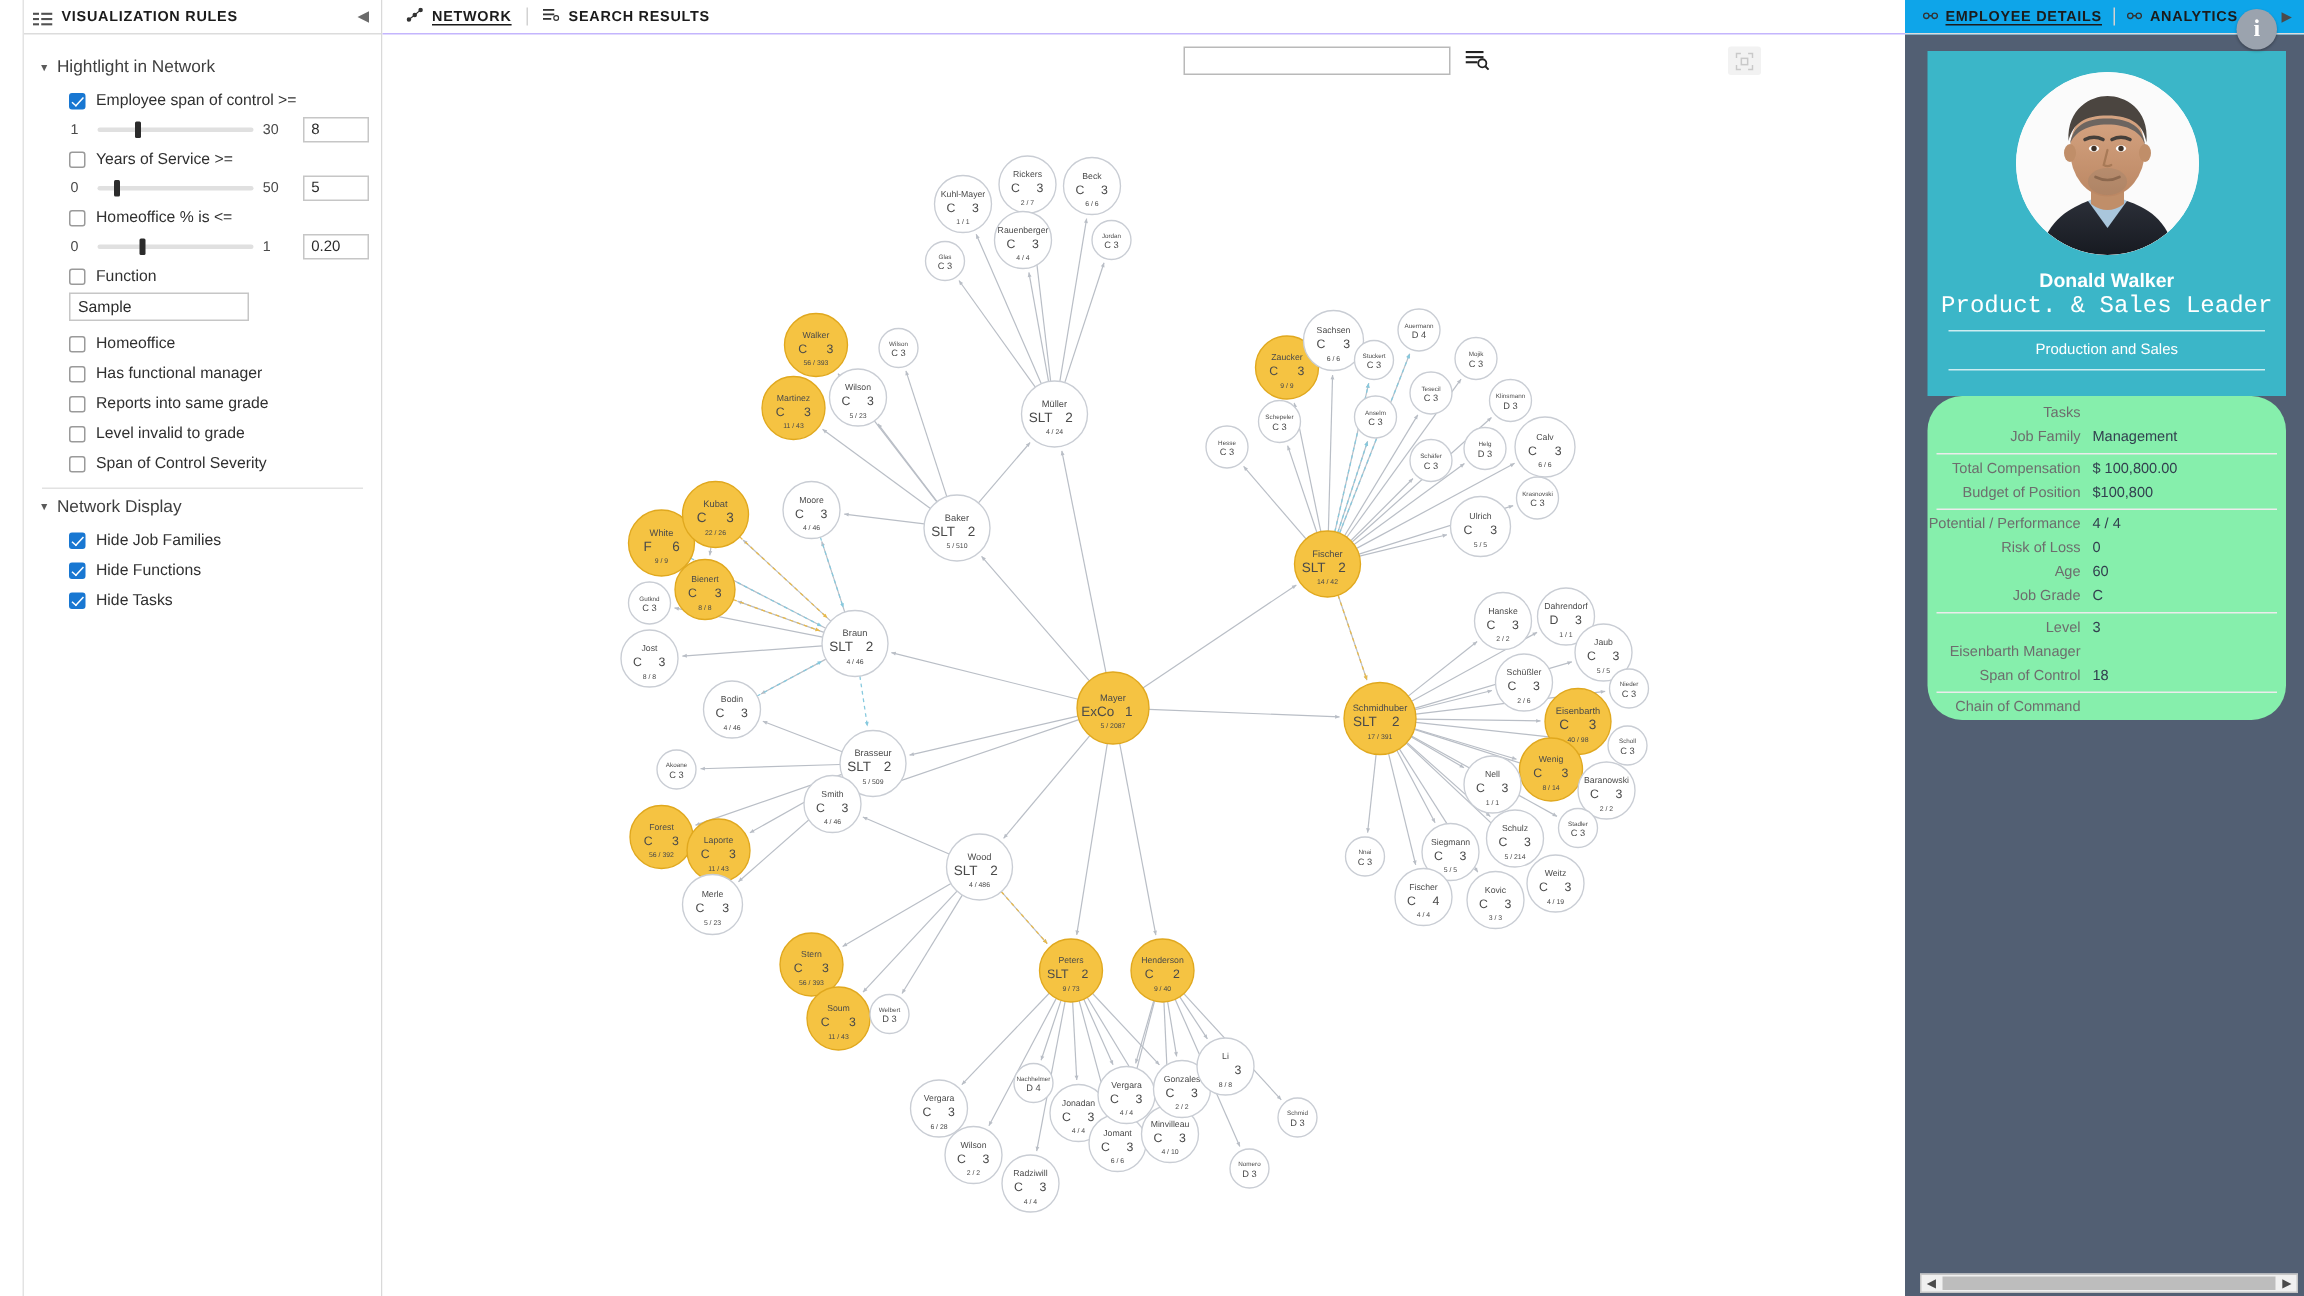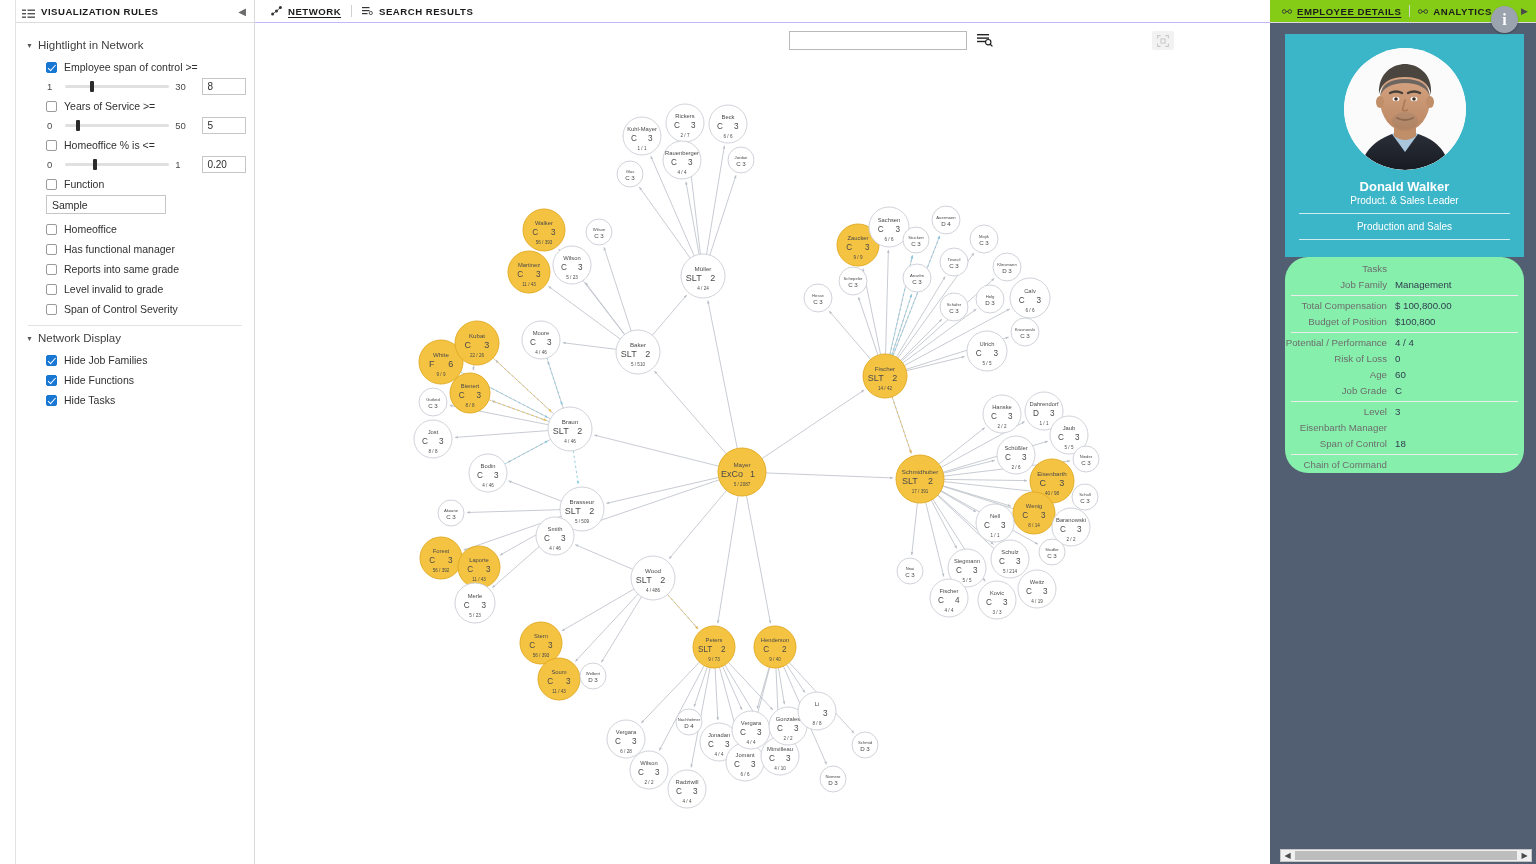--- a/index.html
+++ b/index.html
@@ -124,21 +124,21 @@
 
   
   .nlabel { font-family: "Liberation Sans", sans-serif; fill: #4a4a4a; text-anchor: middle; }
 
   
   .right {
     width: 266px; flex: 0 0 266px; height: 864px;
     background: #525f73; position: relative;
   }
   .right-head {
-    height: 23px; background: #84cc16; display: flex; align-items: center;
+    height: 23px; background: #0ea5e9; display: flex; align-items: center;
     padding: 0 6px; border-bottom: 1px solid #dcdcdc;
   }
   .rtab { display: flex; align-items: center; gap: 5px; padding: 0 6px; cursor: pointer; }
   .rtab-txt { font-size: 9.6px; font-weight: bold; letter-spacing: .5px; color: #1b1b1b; }
   .rtab.active .rtab-txt { text-decoration: underline; text-underline-offset: 2px; }
   .rtab-arrow { margin-left: auto; font-size: 9px; color: #4a4a4a; cursor: pointer; padding-right: 2px; }
 
   .info-badge {
     position: absolute; right: 18px; top: 6px; width: 27px; height: 27px;
     border-radius: 50%; background: #9ba3ae; color: #fff;
@@ -152,21 +152,21 @@
     background: #3bb6c8; padding: 14px 0 10px 0; text-align: center;
   }
   .avatar {
     width: 122px; height: 122px; border-radius: 50%; margin: 0 auto;
     overflow: hidden; background: #fff; position: relative;
   }
   .avatar svg { display: block; }
   .hero-name {
     color: #fff; font-size: 13px; font-weight: bold; margin-top: 9px;
   }
-  .hero-role { color: #fff; font-size: 10px; margin-top: 1px; }
+  .hero-role { color: #fff; font-size: 16px; margin-top: 1px; font-family: Liberation Mono, monospace; }
   .hero-line { height: 1px; background: rgba(255,255,255,.75); margin: 7px 14px; }
   .hero-dept { color: #fff; font-size: 10px; }
 
   .card-body { background: #86efac; padding: 4px 0 0 0; border-radius: 23px; }
   .kv {
     display: flex; align-items: flex-start;
     font-size: 9.7px; line-height: 16px; min-height: 16px;
   }
   .kv .k { width: 110px; text-align: right; color: #6d6d6d; padding-right: 8px; flex: 0 0 110px; }
   .kv .v { color: #32404f; }

